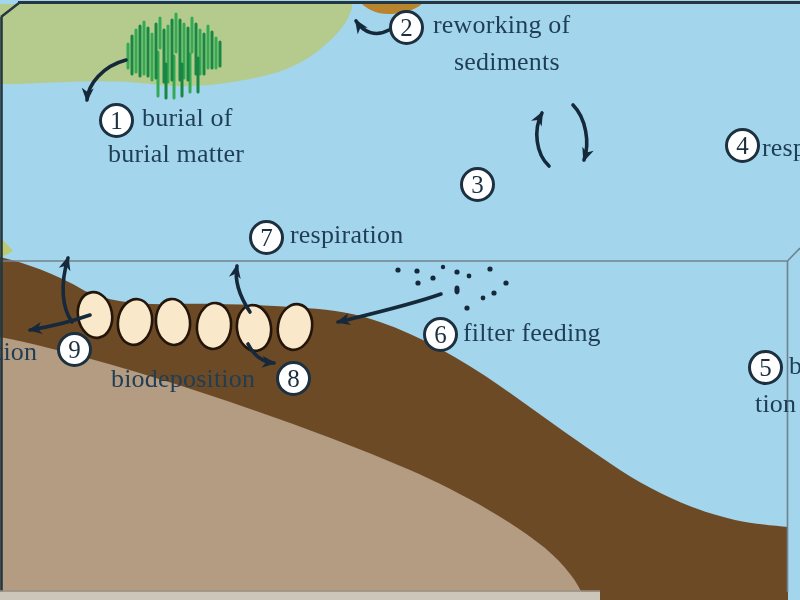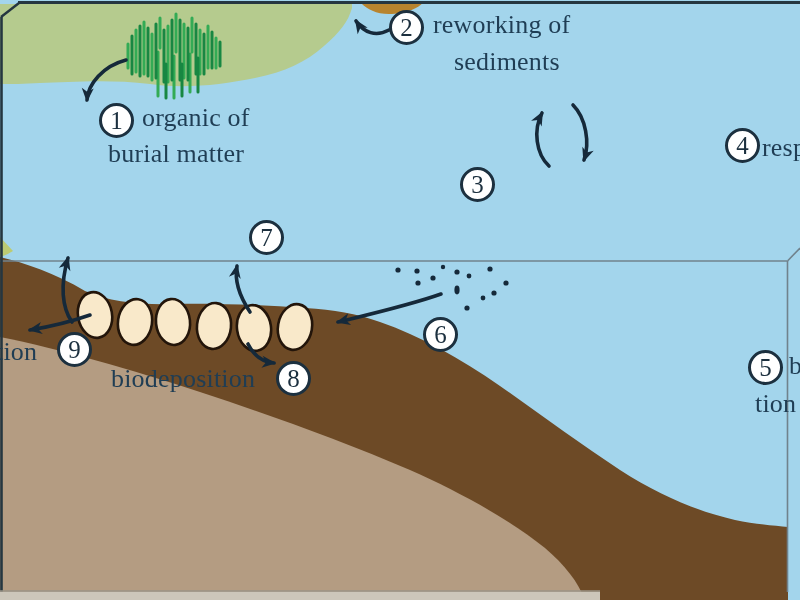--- a/index.html
+++ b/index.html
@@ -116,31 +116,33 @@
   <div class="badge" style="left:99px;top:103px">1</div>
   <div class="badge" style="left:389px;top:10px">2</div>
   <div class="badge" style="left:460px;top:167px">3</div>
   <div class="badge" style="left:725px;top:128px">4</div>
   <div class="badge" style="left:748px;top:350px">5</div>
   <div class="badge" style="left:423px;top:317px">6</div>
   <div class="badge" style="left:249px;top:220px">7</div>
   <div class="badge" style="left:276px;top:361px">8</div>
   <div class="badge" style="left:57px;top:332px">9</div>
 
-  <div class="lbl" style="left:142px;top:104px">organic of</div>
+  <div class="lbl" style="left:142px;top:104px">burial of</div>
   <div class="lbl" style="left:108px;top:140px">burial matter</div>
 
   <div class="lbl" style="left:433px;top:11px">reworking of</div>
   <div class="lbl" style="left:454px;top:48px">sediments</div>
 
 
   <div class="lbl" style="left:762px;top:134px">resp</div>
 
   <div class="lbl" style="left:789px;top:352px">b</div>
   <div class="lbl" style="left:755px;top:390px">tion</div>
 
+  <div class="lbl" style="left:463px;top:319px">filter feeding</div>
 
+  <div class="lbl" style="left:290px;top:221px">respiration</div>
 
   <div class="lbl" style="left:111px;top:365px">biodeposition</div>
 
   <div class="lbl" style="left:-4px;top:338px">tion</div>
 
 </div>
 
 </body></html>

